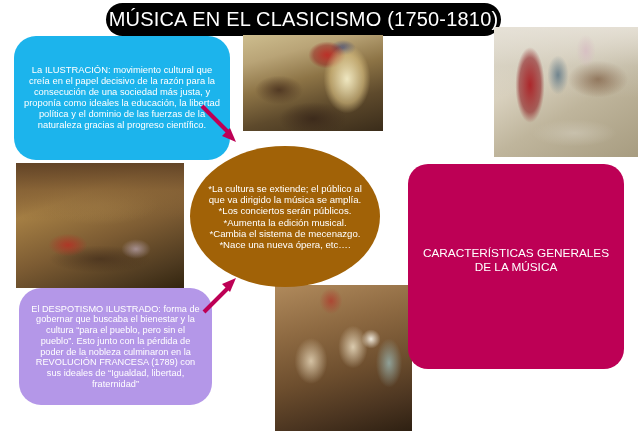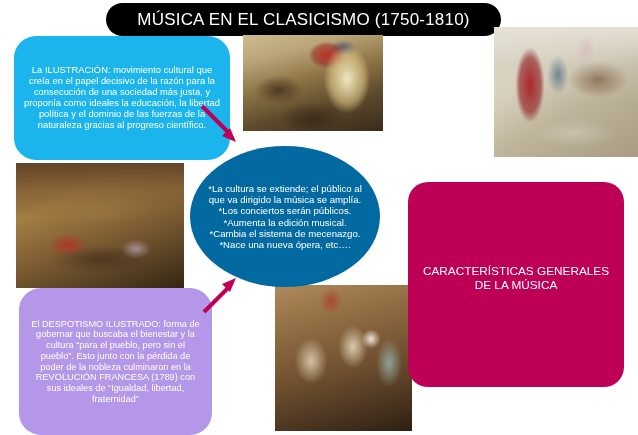--- a/index.html
+++ b/index.html
@@ -27,21 +27,21 @@
     width: 395px;
     height: 33px;
     background: #000000;
     border-radius: 18px;
     display: flex;
     align-items: center;
     justify-content: center;
   }
   .title-pill .title-text {
     color: #ffffff;
-    font-size: 17px;
+    font-size: 20px;
     letter-spacing: 0.2px;
     white-space: nowrap;
   }
 
   
   .photo {
     position: absolute;
     background-repeat: no-repeat;
     overflow: hidden;
   }
@@ -133,50 +133,50 @@
     font-size: 9.4px;
     padding: 6px 9px;
   }
 
   
   #shape-cultura {
     left: 190px;
     top: 146px;
     width: 190px;
     height: 141px;
-    background: #0369a1;
+    background: #a16207;
     border-radius: 50%;
     font-size: 9.6px;
     padding: 8px 14px;
   }
 
   
   #shape-caracteristicas {
     left: 408px;
-    top: 182px;
+    top: 164px;
     width: 216px;
     height: 205px;
     background: #BD0055;
     border-radius: 20px;
     font-size: 11px;
     padding: 10px 12px;
     flex-direction: column;
   }
   #shape-caracteristicas .heading {
     font-size: 11.8px;
     line-height: 1.2;
     margin-bottom: 13px;
   }
 
   
   #shape-despotismo {
     left: 19px;
     top: 288px;
     width: 193px;
-    height: 147px;
+    height: 117px;
     background: #B497E8;
     border-radius: 22px;
     font-size: 9.2px;
     padding: 6px 10px;
   }
 
   
   .arrow-svg {
     position: absolute;
     overflow: visible;

